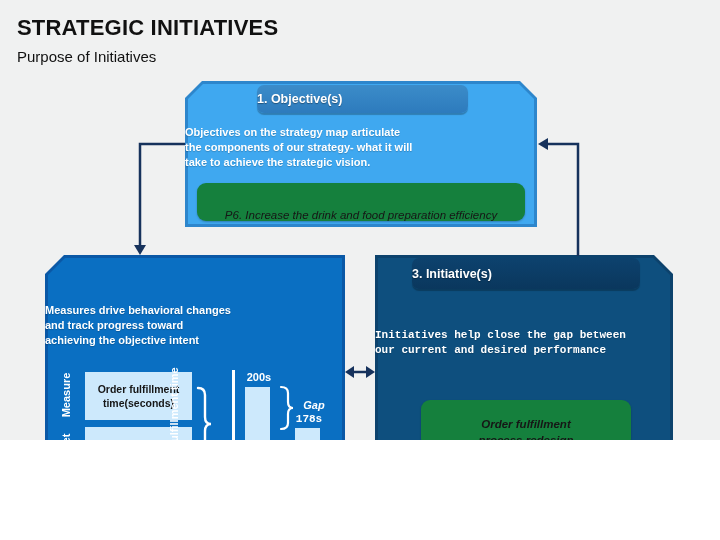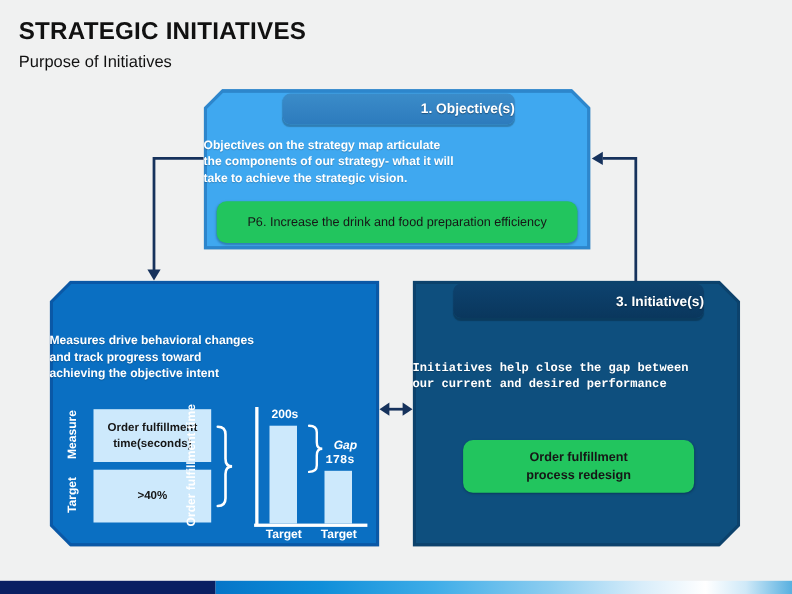--- a/index.html
+++ b/index.html
@@ -1,18 +1,18 @@
 <!DOCTYPE html>
 <html><head>
 <meta charset="utf-8">
 <style>
   * { margin:0; padding:0; box-sizing:border-box; }
   html,body { width:720px; height:540px; }
   body { font-family:"Liberation Sans", sans-serif; }
-  .slide { position:relative; width:720px; height:540px; background:#f0f1f1; overflow:hidden; }
+  .slide { position:relative; width:720px; height:440px; background:#f0f1f1; overflow:hidden; }
 
   .title { position:absolute; left:17px; top:15px; font-size:22px; font-weight:800; color:#111; letter-spacing:.2px; }
   .subtitle { position:absolute; left:17px; top:48px; font-size:15px; font-weight:400; color:#111; }
 
   .chamfer { position:absolute; filter:drop-shadow(1px 2px 2px rgba(0,0,0,.22)); }
   .chamfer .fill { position:absolute; inset:3px; }
 
   
   .box1 { left:185px; top:81px; width:352px; height:146px; background:#2d86cc;
           clip-path:polygon(17px 0,calc(100% - 17px) 0,100% 17px,100% 100%,0 100%,0 17px); }
@@ -21,33 +21,33 @@
   
   .box2 { left:45px; top:255px; width:300px; height:242px; background:#0a58a6;
           clip-path:polygon(19px 0,100% 0,100% 100%,19px 100%,0 calc(100% - 19px),0 19px); }
   .box2 .fill { background:#0a6fc2; clip-path:polygon(17px 0,100% 0,100% 100%,17px 100%,0 calc(100% - 17px),0 17px); }
 
   
   .box3 { left:375px; top:255px; width:298px; height:242px; background:#0c426c;
           clip-path:polygon(0 0,calc(100% - 19px) 0,100% 19px,100% calc(100% - 19px),calc(100% - 19px) 100%,0 100%); }
   .box3 .fill { background:#0e4f7e; clip-path:polygon(0 0,calc(100% - 17px) 0,100% 17px,100% calc(100% - 17px),calc(100% - 17px) 100%,0 100%); }
 
-  .tab { position:absolute; border-radius:7px; display:flex; align-items:center; justify-content:flex-end;
+  .tab { position:absolute; border-radius:7px; display:flex; align-items:center; justify-content:flex-start;
          color:#fff; font-weight:700; font-size:12.5px; text-shadow:0 1px 1px rgba(0,0,0,.35);
          box-shadow:0 2px 1px rgba(0,0,0,.25); }
   .tab1 { left:72px; top:4px; width:211px; height:28px; background:linear-gradient(#3b8cc9,#2d7bbd); }
   .tab2 { left:57px; top:3px; width:207px; height:31px; background:linear-gradient(#1360b0,#0c529c); }
   .tab3 { left:37px; top:3px; width:228px; height:31px; background:linear-gradient(#0d426e,#0a375d); }
 
   .body-text { position:absolute; left:0; width:100%; text-align:left; color:#fff;
                font-size:11px; font-weight:600; line-height:15px; white-space:pre-line;
                text-shadow:0 1px 1px rgba(0,0,0,.2); }
 
-  .callout { position:absolute; background:#22c55e; border-radius:9px; display:flex; align-items:center;
-             justify-content:center; color:#161616; text-align:center; box-shadow:0 1px 2px rgba(0,0,0,.25); }
+  .callout { position:absolute; background:#15803d; border-radius:9px; display:flex; align-items:flex-end;
+             justify-content:center; color:#161616; text-align:center; box-shadow:0 1px 2px rgba(0,0,0,.25);font-style:italic; }
   .callout1 { left:12px; top:102px; width:328px; height:38px; font-size:11.5px; font-weight:500; }
   .callout3 { left:46px; top:145px; width:210px; height:48px; font-size:11.5px; font-weight:600;
               line-height:16px; white-space:pre-line; }
 
   .value-box { position:absolute; left:40px; width:107px; height:48px; background:#cde9fc;
                display:flex; align-items:center; justify-content:center; text-align:center;
                color:#161616; font-size:10.5px; font-weight:600; line-height:14px; white-space:pre-line; }
 
   .vlabel { position:absolute; color:#fff; font-weight:700; font-size:11px; text-align:center;
             transform:rotate(-90deg); white-space:nowrap; }

